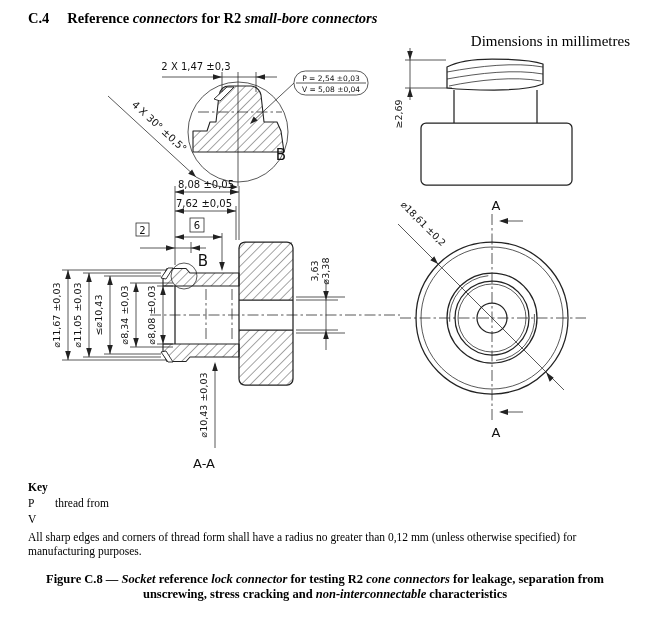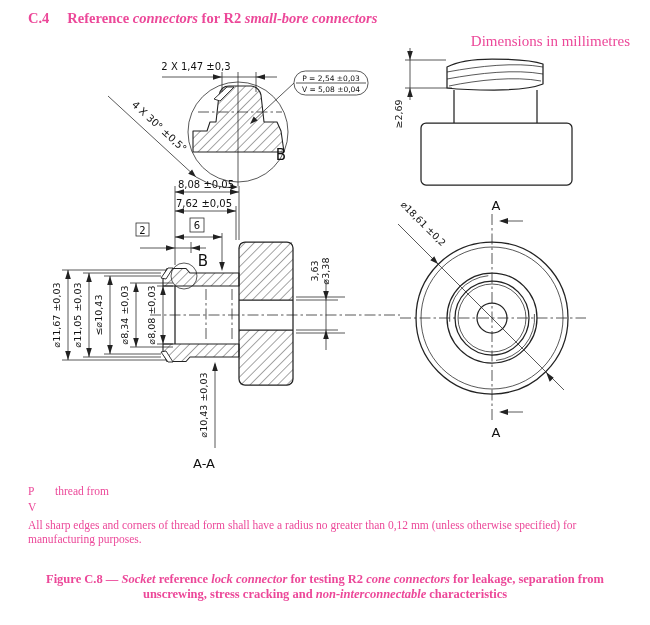--- a/index.html
+++ b/index.html
@@ -1,17 +1,17 @@
 <!DOCTYPE html>
 <html><head>
 <meta charset="utf-8">
 <style>
   html,body{margin:0;padding:0;background:#fff;}
   #page{position:relative;width:650px;height:625px;background:#fff;overflow:hidden;
-        font-family:"Liberation Serif",serif;color:#ec4899;}
+        font-family:"Liberation Serif",serif;color:#000000;}
   .heading{position:absolute;top:10px;left:28px;font-size:14.5px;font-weight:bold;}
   .heading .num{margin-right:18px;}
   .it{font-style:italic;}
   .dims-note{position:absolute;top:33px;right:20px;font-size:15px;}
   svg{position:absolute;top:0;left:0;}
   svg text{fill:#111;}
   .dt{font:10px "DejaVu Sans",sans-serif;}
   .ds{font:9.5px "DejaVu Sans",sans-serif;}
   .dxs{font:7.5px "DejaVu Sans",sans-serif;}
   .bl{font:15px "DejaVu Sans",sans-serif;}
@@ -213,20 +213,21 @@
       <line class="tl" x1="296" y1="330" x2="338" y2="330"></line>
       <line class="tl" x1="326" y1="280" x2="326" y2="350"></line>
       <path class="ar" d="M326,300 l-2.8,-9 l5.6,0 Z"></path>
       <path class="ar" d="M326,330 l-2.8,9 l5.6,0 Z"></path>
       <text class="ds" x="318" y="271" text-anchor="middle" transform="rotate(-90 318 271)">3,63</text>
       <text class="ds" x="329" y="271" text-anchor="middle" transform="rotate(-90 329 271)">⌀3,38</text>
     </g>
   </svg>
 
   <div class="key">
+    <div class="ktitle">Key</div>
     <div class="krow">
       <span class="ksym">P</span>
       <span>thread from</span>
     </div>
     <div class="krow">
       <span class="ksym">V</span>
     </div>
     <div class="knote">All sharp edges and corners of thread form shall have a radius no greater than 0,12 mm (unless otherwise specified) for manufacturing purposes.</div>
   </div>
 

